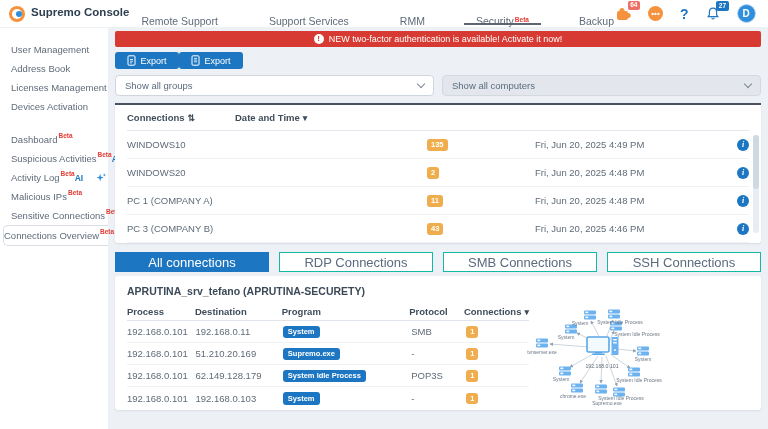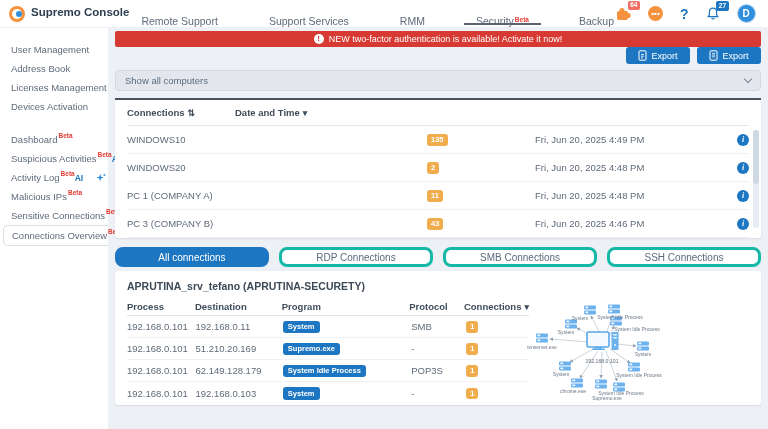--- a/index.html
+++ b/index.html
@@ -25,27 +25,27 @@
   .mini-badge.blue { background:#1d76c1; }
   .chat-circle { width:15px; height:15px; border-radius:50%; background:#f5923e; color:#fff; font-size:8px; display:flex; align-items:center; justify-content:center; line-height:1; font-weight:bold; }
   .help-q { color:#1d76c1; font-size:14px; font-weight:bold; }
   .avatar { width:19px; height:19px; border-radius:50%; background:#2f8fdd; color:#fff; font-size:10px; font-weight:bold; display:flex; align-items:center; justify-content:center; border:1px solid #bcd7f0; }
 
   
   .sidebar { position:absolute; top:28px; left:0; bottom:0; width:108px; background:#fff; padding-top:12px; }
   .sb-item { font-size:9.5px; color:#5f6b7a; padding:4px 0 4px 11px; cursor:pointer; display:flex; align-items:center; white-space:nowrap; }
   .sb-gap { height:14px; }
   .sb-item .ai-badge { margin-left:auto; margin-right:4px; display:inline-flex; align-items:center; gap:13px; color:#1d76c1; font-size:8.5px; font-weight:bold; }
-  .sb-item.selected { border:1px solid #d9dee5; border-right:none; border-radius:5px 0 0 5px; margin-left:3px; padding-left:8px; background:#fff; }
+  .sb-item.selected { border:1px solid #d9dee5; border-right:none; border-radius:5px 0 0 5px; margin-left:3px; padding-left:0; background:#fff; }
 
   
   .main { position:absolute; top:28px; left:108px; right:0; bottom:0; padding:0 7px; overflow:hidden; }
   .banner { margin-top:3px; height:16px; border-radius:2px; background:#d63a32; color:#fff; font-size:9px; display:flex; align-items:center; justify-content:center; gap:5px; }
   .bang { width:10px; height:10px; border-radius:50%; background:#fff; color:#d63a32; font-size:8px; font-weight:bold; display:flex; align-items:center; justify-content:center; line-height:1; flex:none; }
-  .export-row { display:flex; justify-content:flex-end; gap:7px; }
+  .export-row { margin-top:5px; display:flex; }
   .btn-export { height:17px; min-width:64px; background:#1d76c1; color:#fff; border:none; border-radius:3px; font-size:9px; font-family:inherit; display:flex; align-items:center; justify-content:center; gap:4px; padding:0 10px; cursor:pointer; }
   .filters-row { margin-top:6px; display:flex; gap:8px; }
   .select { flex:1; height:21px; border-radius:4px; font-size:9.5px; color:#5a6b7d; display:flex; align-items:center; padding:0 9px; cursor:pointer; }
   .select.white { background:#fff; border:1px solid #cfd6de; }
   .select.gray { background:#e3e7ed; border:1px solid #d4d9e0; }
   .chev { width:6px; height:6px; border-right:1.5px solid #7a8694; border-bottom:1.5px solid #7a8694; transform:rotate(45deg); margin-left:auto; margin-top:-3px; flex:none; }
 
   
   .card1 { margin-top:7px; background:#fff; border-top:2px solid #49525e; border-radius:0 0 3px 3px; padding:0 12px; position:relative; box-shadow:0 1px 2px rgba(40,50,60,0.10); }
   .thead, .trow { display:flex; align-items:center; }
@@ -57,21 +57,21 @@
   .col-date { width:192px; }
   .col-info { width:22px; display:flex; justify-content:flex-end; }
   .sort-ic { color:#3f4d5a; font-size:9px; margin-left:3px; }
   .badge-orange { background:#f0ad4e; color:#fff; font-size:7.5px; font-weight:bold; border-radius:3px; padding:2px 4px; line-height:1; display:inline-block; min-width:10px; text-align:center; }
   .info-ic { width:12px; height:12px; border-radius:50%; background:#1d76c1; color:#fff; font-size:8px; font-style:italic; font-family:"Liberation Serif", serif; font-weight:bold; display:flex; align-items:center; justify-content:center; cursor:pointer; }
   .v-scroll { position:absolute; right:2px; top:30px; bottom:10px; width:6px; background:#e8edf3; border-radius:3px; }
   .v-scroll .thumb { position:absolute; top:0; left:0; right:0; height:55%; background:#cfd9e4; border-radius:3px; }
 
   
   .tabs-row { margin-top:9px; display:flex; gap:10px; }
-  .tab { flex:1; height:20px; font-size:10px; font-family:inherit; display:flex; align-items:center; justify-content:center; border-radius:8px; cursor:pointer; background:#fff; border:3px solid #14b8a6; color:#5a6b7d; }
+  .tab { flex:1; height:20px; font-size:13px; font-family:inherit; display:flex; align-items:center; justify-content:center; border-radius:0; cursor:pointer; background:#fff; border:1px solid #14b8a6; color:#5a6b7d; }
   .tab.active { background:#1d76c1; border-color:#1d76c1; color:#fff; }
 
   
   .card2 { margin-top:4px; background:#fff; border-radius:3px; padding:9px 12px 8px 12px; position:relative; box-shadow:0 1px 2px rgba(40,50,60,0.10); height:134px; }
   .detail-title { font-size:10.5px; font-weight:bold; color:#3c4a57; }
   .dtable { margin-top:6px; width:402px; }
   .dhead, .drow { display:flex; align-items:center; }
   .dhead { height:18px; font-size:9.5px; font-weight:bold; color:#3f4d5a; border-bottom:1px solid #dfe5eb; }
   .drow { height:22px; font-size:9.5px; color:#5f6b78; border-bottom:1px solid #eef1f5; }
   .drow:last-child { border-bottom:none; }
@@ -211,20 +211,24 @@
       <button class="btn-export">
         <svg width="9" height="11" viewBox="0 0 9 11">
             <rect x="1" y="0.8" width="7" height="9.4" rx="1" fill="none" stroke="#fff" stroke-width="1"></rect>
             <path d="M3 3.4 h3 M3 5.1 h3 M3 6.8 h3" stroke="#fff" stroke-width="0.8"></path>
           </svg>
         <span>Export</span>
       </button>
     </div>
 
     <div class="filters-row">
+      <div class="select white">
+        <span>Show all groups</span>
+        <span class="chev"></span>
+      </div>
       <div class="select gray">
         <span>Show all computers</span>
         <span class="chev"></span>
       </div>
     </div>
 
     <div class="card1">
       <div class="thead">
         <div class="col-conn"><span>Connections</span><span class="sort-ic">⇅</span></div>
         <div class="col-date"><span>Date and Time</span><span class="sort-ic">▾</span></div>

